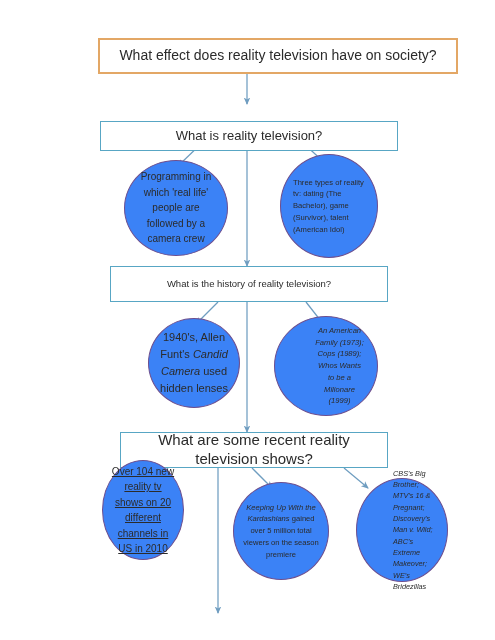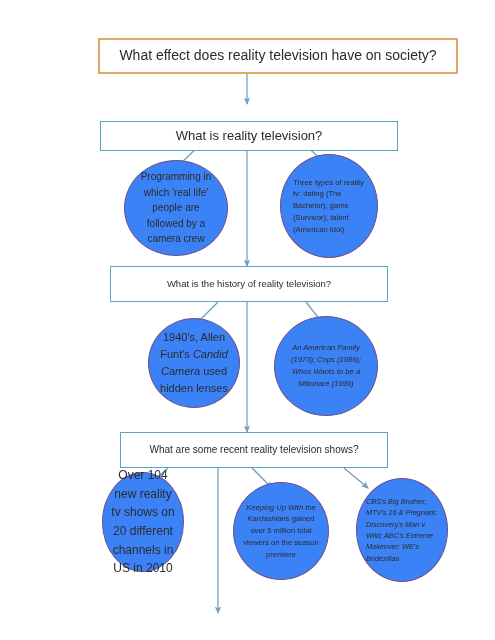--- a/index.html
+++ b/index.html
@@ -64,21 +64,21 @@
     color: #2b2b2b;
     z-index: 3;
   }
   .oval .otext {
     display: block;
     width: 100%;
     line-height: 1.55;
   }
   .oval.center .otext { text-align: center; }
   .oval.left   .otext { text-align: left; }
-  .oval.italic .otext { font-style: italic; }
+  .oval.italic .otext { font-style: italic; margin-left: 27px; }
   .em { font-style: italic; }
 </style>
 </head>
 <body>
 
 <div id="canvas">
 
   <svg id="edges" viewBox="0 0 495 640" width="495" height="640" xmlns="http://www.w3.org/2000/svg">
     <defs>
       <marker id="arrowhead" markerWidth="7" markerHeight="7" refX="5.2" refY="3" orient="auto" markerUnits="strokeWidth">
@@ -129,25 +129,25 @@
   </div>
 
   <div class="oval center" style="left:148px; top:318px; width:92px; height:90px; font-size:11px; padding:0 11px;">
     <span class="otext"><span>1940's, Allen Funt's </span><span class="em">Candid Camera</span><span> used hidden lenses</span></span>
   </div>
 
   <div class="oval center italic" style="left:274px; top:316px; width:104px; height:100px; font-size:7.6px; padding:0 12px;">
     <span class="otext">An American Family (1973); Cops (1989); Whos Wants to be a Milionare (1999)</span>
   </div>
 
-  <div class="qbox sub" style="left:120px; top:432px; width:268px; height:36px; font-size:10px;">
+  <div class="qbox sub" style="left:120px; top:432px; width:268px; height:36px; font-size:15px;">
     <span class="qtext">What are some recent reality television shows?</span>
   </div>
 
-  <div class="oval center" style="left:102px; top:472px; width:82px; height:100px; font-size:12px; padding:0 8px;">
+  <div class="oval center" style="left:102px; top:460px; width:82px; height:100px; font-size:10px; padding:0 8px;text-decoration:underline;">
     <span class="otext">Over 104 new reality tv shows on 20 different channels in US in 2010</span>
   </div>
 
   <div class="oval center" style="left:233px; top:482px; width:96px; height:98px; font-size:7.6px; padding:0 8px;">
     <span class="otext"><span class="em">Keeping Up With the Kardashians</span><span> gained over 5 million total viewers on the season premiere</span></span>
   </div>
 
   <div class="oval left italic" style="left:356px; top:478px; width:92px; height:104px; font-size:7.3px; padding:0 9px;">
     <span class="otext">CBS's Big Brother; MTV's 16 &amp; Pregnant; Discovery's Man v. Wild; ABC's Extreme Makeover; WE's Bridezillas</span>
   </div>

